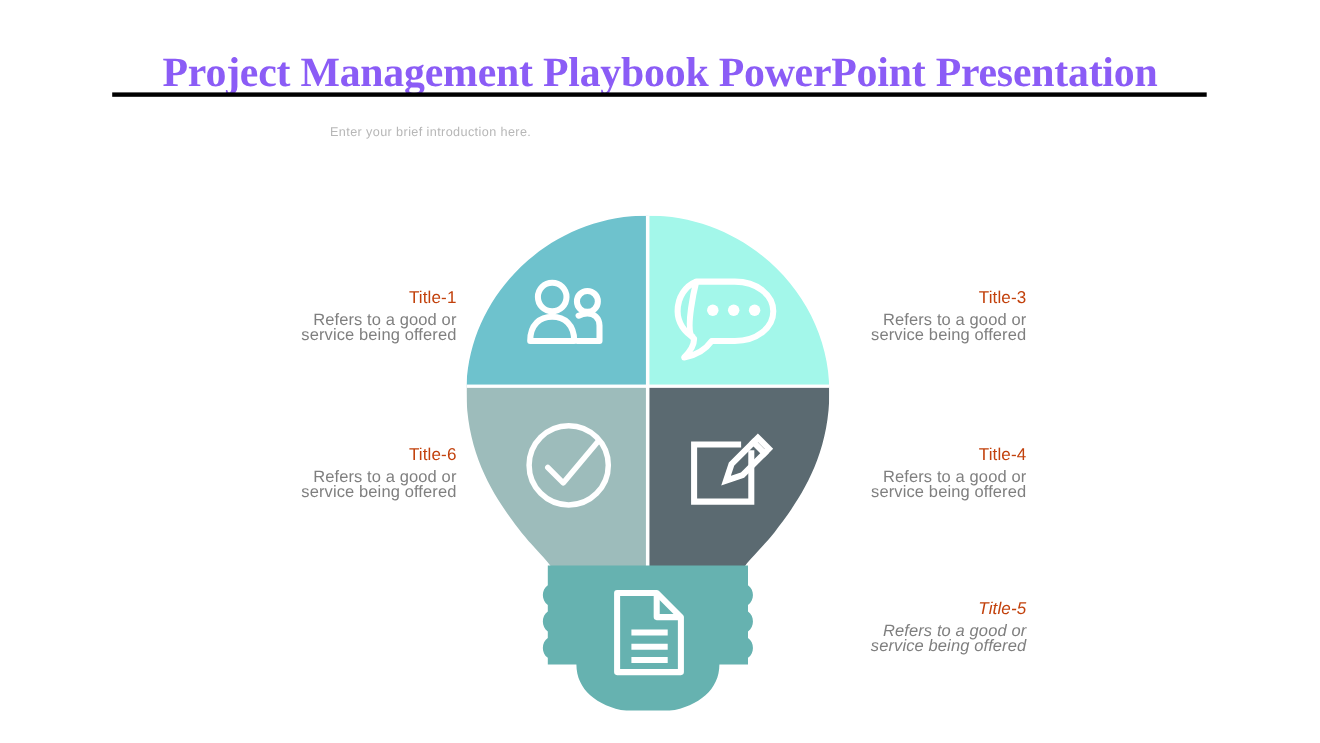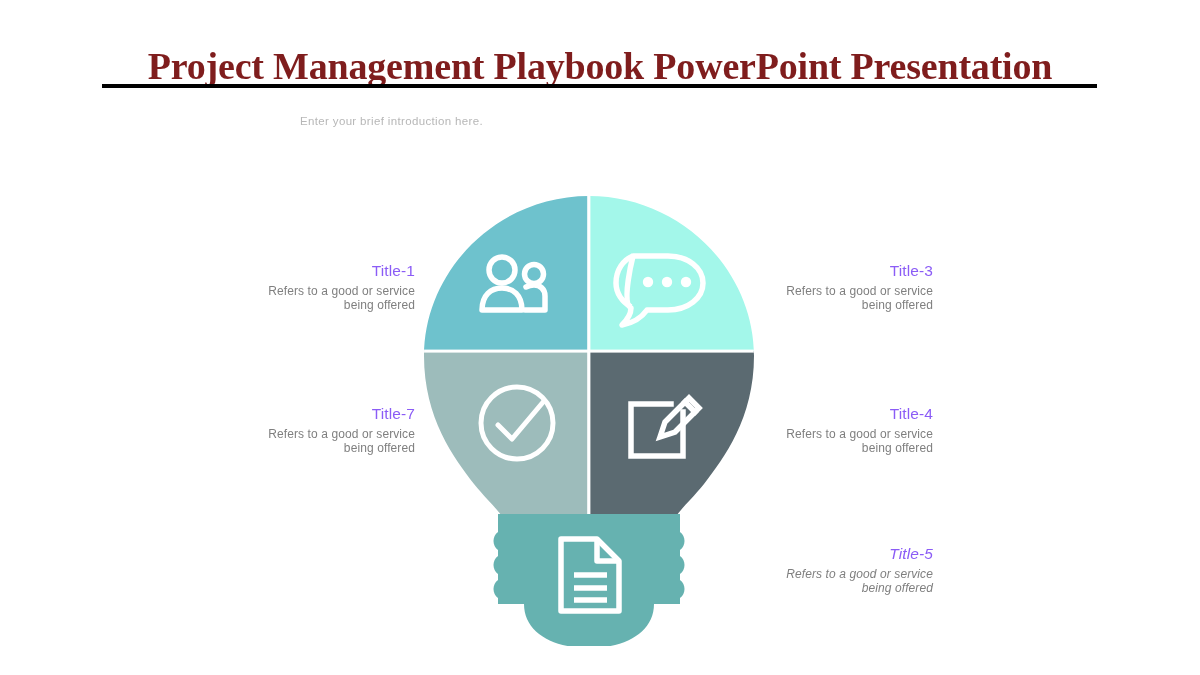--- a/index.html
+++ b/index.html
@@ -21,21 +21,21 @@
     position: absolute;
     left: 100px;
     top: 44px;
     width: 1000px;
     text-align: center;
     font-family: "Liberation Serif", serif;
     font-weight: bold;
     font-size: 38px;
     line-height: 44px;
     letter-spacing: -0.2px;
-    color: #7f1d1d;
+    color: #8b5cf6;
     white-space: nowrap;
   }
   .title-rule {
     position: absolute;
     left: 102px;
     top: 84px;
     width: 995px;
     height: 4px;
     background: #000000;
   }
@@ -58,26 +58,26 @@
     top: 196px;
     width: 330px;
     height: 450px;
   }
   .bulb-svg { display: block; width: 330px; height: 450px; }
 
   
   .label-block { position: absolute; }
   .label-title {
     font-size: 15.5px;
-    color: #8b5cf6;
+    color: #c2410c;
     letter-spacing: 0.1px;
     margin-bottom: 4px;
   }
   .label-desc {
-    font-size: 12px;
+    font-size: 15px;
     line-height: 14px;
     color: #7f7f7f;
     letter-spacing: 0.1px;
   }
   .label-left  { text-align: right; }
   .label-right { text-align: right; }
 
   #label-1 { left: 250px; top: 262px; width: 165px; }
   #label-2 { left: 250px; top: 405px; width: 165px; }
   #label-3 { left: 763px; top: 262px; width: 170px; }
@@ -177,21 +177,21 @@
     </g>
   </svg>
 </div>
 
 <div class="label-block label-left" id="label-1">
   <div class="label-title">Title-1</div>
   <div class="label-desc">Refers to a good or service being offered</div>
 </div>
 
 <div class="label-block label-left" id="label-2">
-  <div class="label-title">Title-7</div>
+  <div class="label-title">Title-6</div>
   <div class="label-desc">Refers to a good or service being offered</div>
 </div>
 
 <div class="label-block label-right" id="label-3">
   <div class="label-title">Title-3</div>
   <div class="label-desc">Refers to a good or service being offered</div>
 </div>
 
 <div class="label-block label-right" id="label-4">
   <div class="label-title">Title-4</div>

